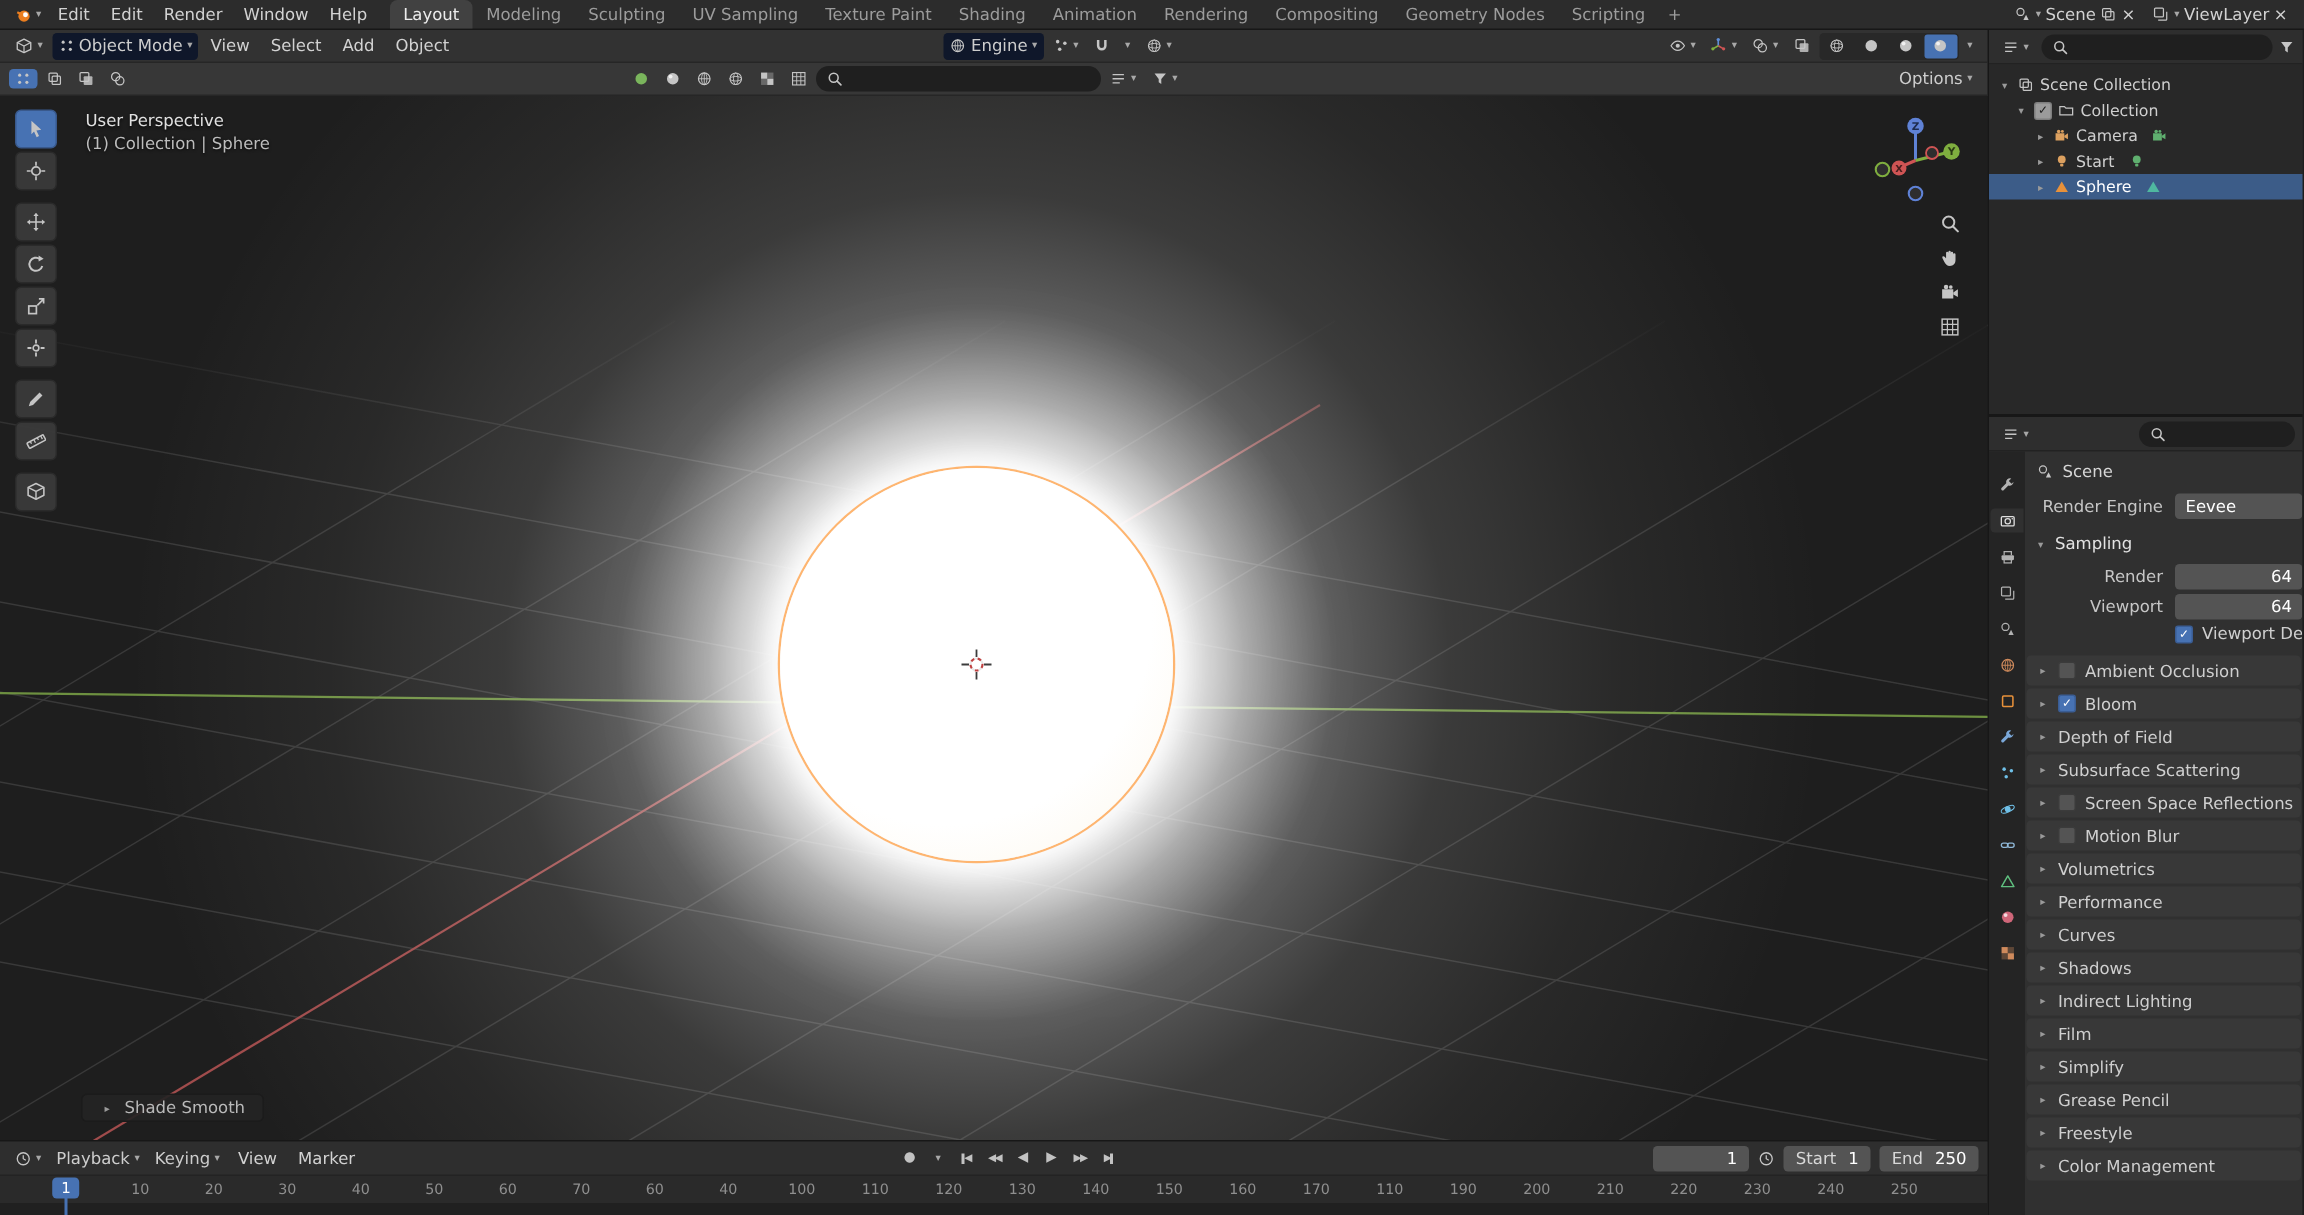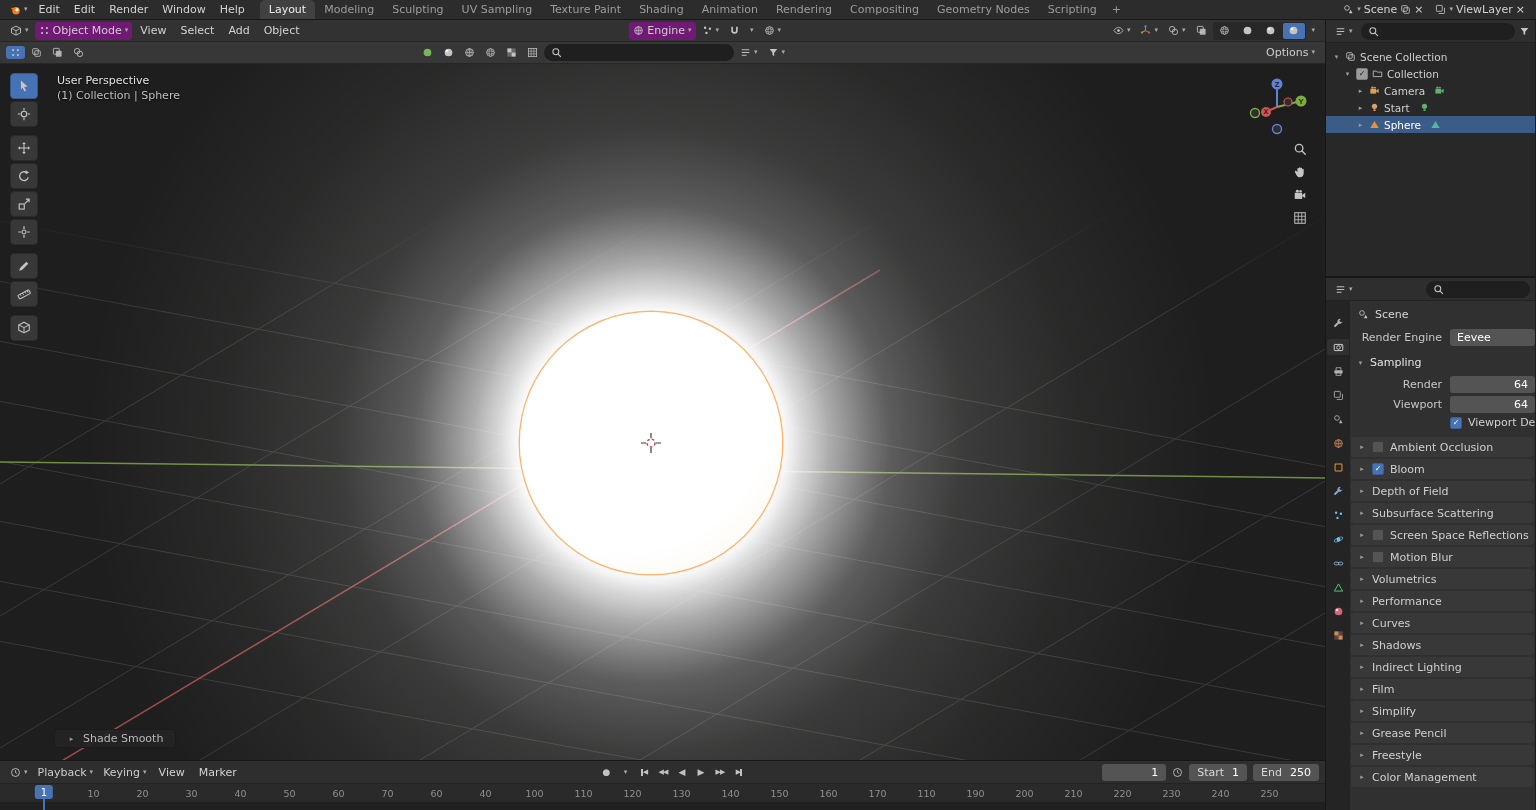--- a/index.html
+++ b/index.html
@@ -22,21 +22,21 @@
   
   .main { display:flex; height:790px; }
   .vp-col { width:1326px; display:flex; flex-direction:column; border-right:1px solid #171717; }
   .right-col { width:209px; display:flex; flex-direction:column; background:#2b2b2b; }
 
   
   .vp-h1, .vp-h2 { flex:none; height:22px; display:flex; align-items:center; padding:0 6px; gap:2px; border-bottom:1px solid #262626; }
   .vp-h1 { background:#323232; }
   .vp-h2 { background:#373737; }
   .hbtn { display:flex; align-items:center; gap:3px; padding:1px 4px; border-radius:3px; color:#cdcdcd; }
-  .hbtn.field { background:#701a75; height:18px;text-align:right; }
+  .hbtn.field { background:#0f172a; height:18px;text-align:right; }
   .hbtn.on { background:#4772b3; }
   .menu-item { padding:0 6px; color:#d2d2d2; }
   .spacer { flex:1; }
   .seg { display:flex; align-items:center; background:#282828; border-radius:3px; padding:1px; gap:1px; }
   .sbtn { width:22px; height:16px; display:flex; align-items:center; justify-content:center; border-radius:2px; color:#bfbfbf; }
   .sbtn.active { background:var(--accent,#4772b3); color:#fff; }
   .gap-l { width:326px; }
   .search { display:flex; align-items:center; gap:5px; background:#1f1f1f; border-radius:9px; height:17px; padding:0 7px; color:#8a8a8a; }
   .search input { background:transparent; border:0; outline:0; color:#cfcfcf; width:100%; font-family:inherit; font-size:11px; }
   .vp-h2 .search { width:190px; }

